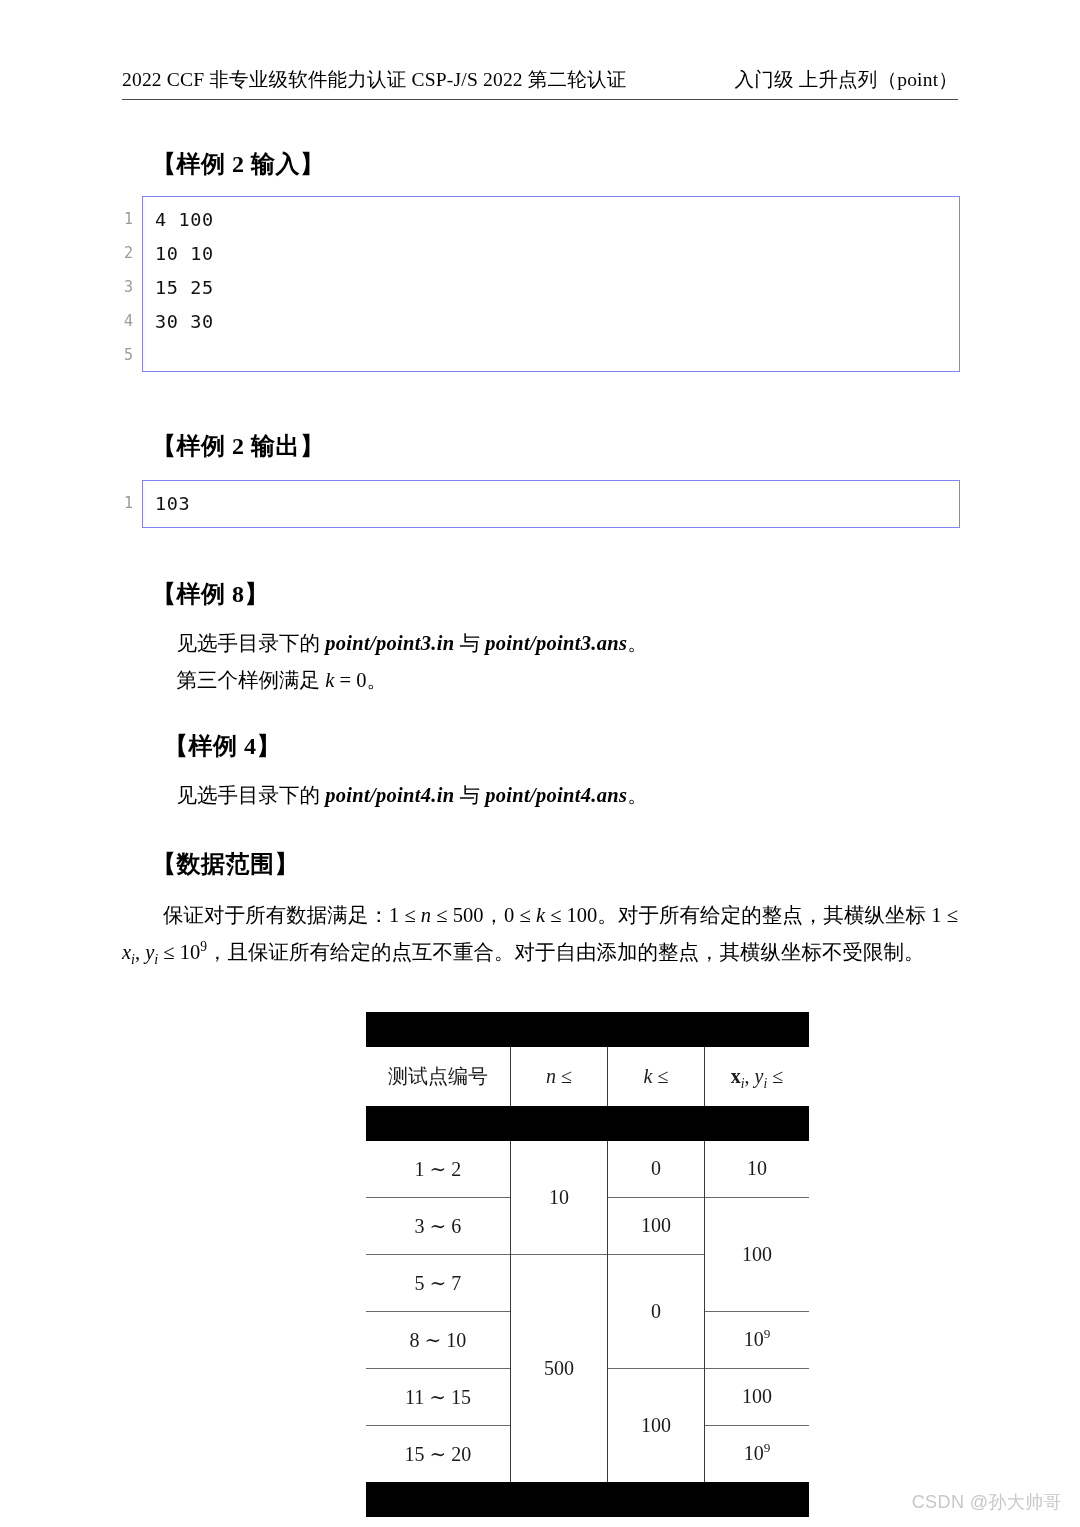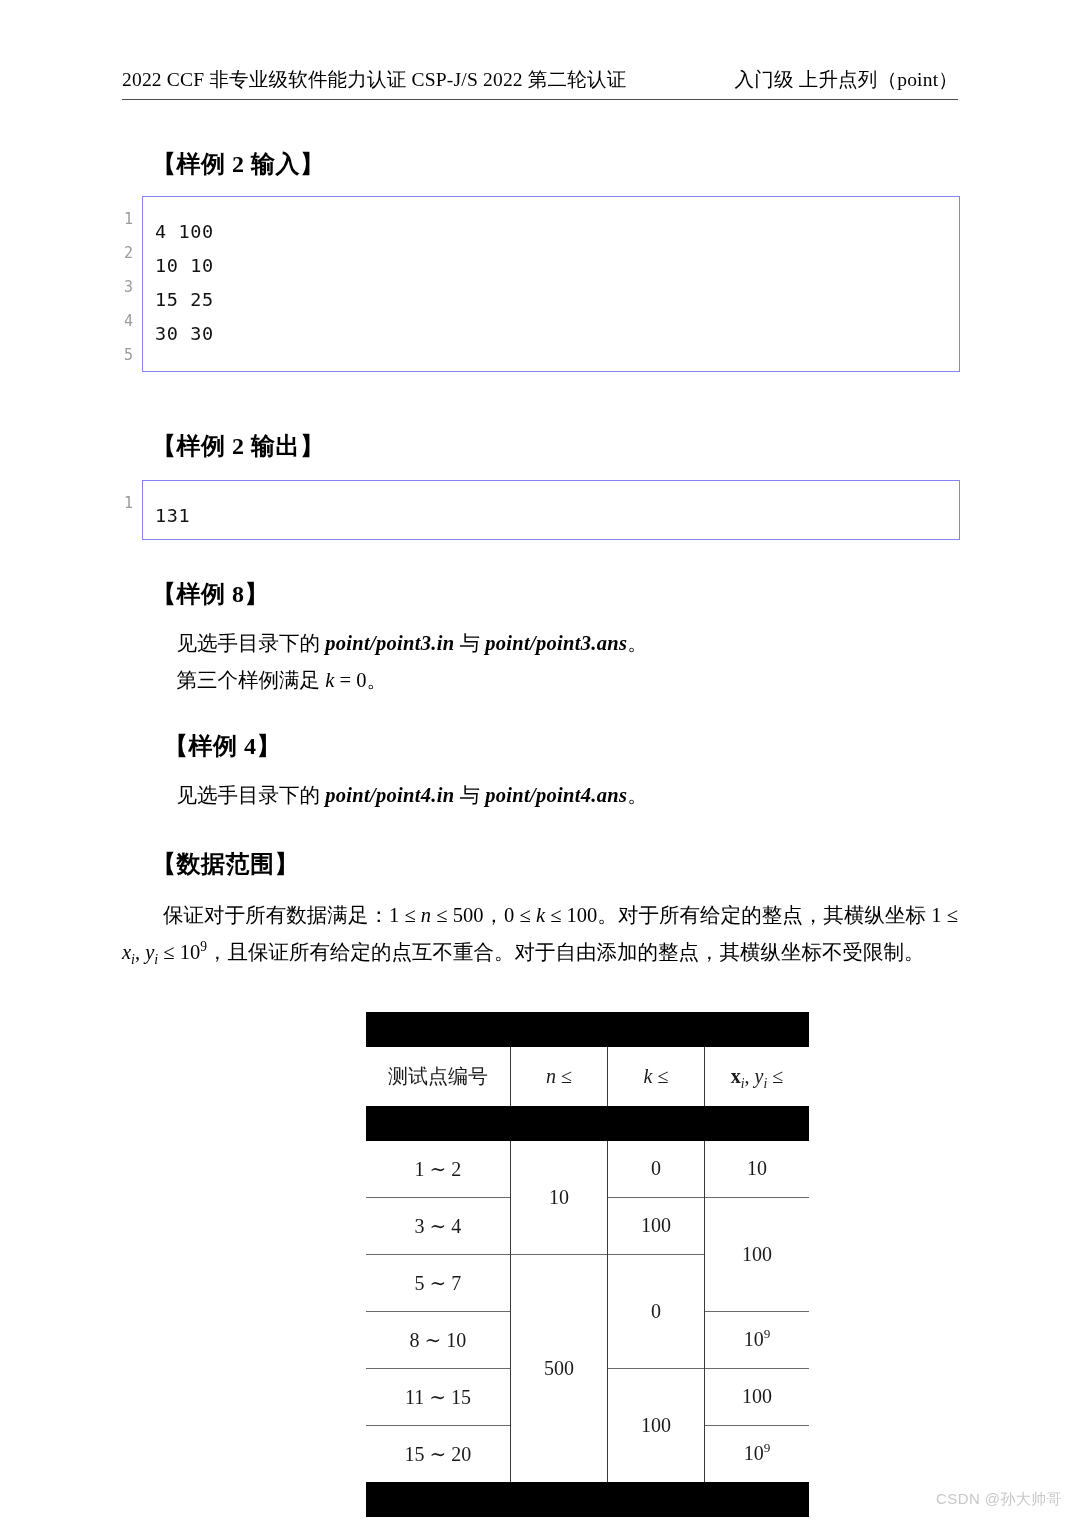--- a/index.html
+++ b/index.html
@@ -67,21 +67,21 @@
     color: #9b9b9b;
     font-family: "DejaVu Sans Mono", "Liberation Mono", monospace;
     font-size: 15px;
     line-height: 34px;
     user-select: none;
   }
   .codebox {
     flex: 1 1 auto;
     border: 1.6px solid #8383f2;
     background: #ffffff;
-    padding: 18px 0 6px 12px;
+    padding: 6px 0 6px 12px;
     box-sizing: border-box;
   }
   .codebox .cline {
     font-family: "DejaVu Sans Mono", "Liberation Mono", monospace;
     font-size: 18.5px;
     line-height: 34px;
     color: #111111;
     letter-spacing: 0.6px;
     white-space: pre;
   }
@@ -182,21 +182,21 @@
     letter-spacing: 1px;
   }
   .footer .gap { display: inline-block; width: 26px; }
   .pagenum-blue { color: #3d3df0; }
 
   .watermark {
     position: absolute;
     right: 18px;
     top: 1490px;
     font-family: "Liberation Sans", "DejaVu Sans", sans-serif;
-    font-size: 15px;
+    font-size: 18px;
     color: #c8c8c8;
     letter-spacing: 0.4px;
     white-space: nowrap;
   }
 </style>
 </head>
 <body>
 
 <div class="page">
 
@@ -226,21 +226,21 @@
   </div>
 
   <div class="heading" style="left:152px; top:430px;">【样例 2 输出】</div>
 
   <div class="codeblock" style="left:112px; top:480px; width:848px;">
     <div class="gutter">
       <div class="gutter-pad"></div>
       <div class="gline">1</div>
     </div>
     <div class="codebox">
-      <div class="cline">131</div>
+      <div class="cline">103</div>
     </div>
   </div>
 
   <div class="heading" style="left:152px; top:578px;">【样例 8】</div>
 
   <div class="para" style="left:152px; top:625px; width:806px;">
     <span style="display:block; text-indent:1.2em;">
       <span>见选手目录下的 </span><span class="mathit">point/point3.in</span><span> 与 </span><span class="mathit">point/point3.ans</span><span>。</span>
     </span>
     <span style="display:block; text-indent:1.2em;">
@@ -278,21 +278,21 @@
         </tr>
 
         <tr>
           <td>1 ∼ 2</td>
           <td rowspan="2">10</td>
           <td>0</td>
           <td>10</td>
         </tr>
 
         <tr>
-          <td class="hline">3 ∼ 4</td>
+          <td class="hline">3 ∼ 6</td>
           <td class="hline">100</td>
           <td class="hline" rowspan="2">100</td>
         </tr>
 
         <tr>
           <td class="hline">5 ∼ 7</td>
           <td class="hline" rowspan="4">500</td>
           <td class="hline" rowspan="2">0</td>
         </tr>
 

